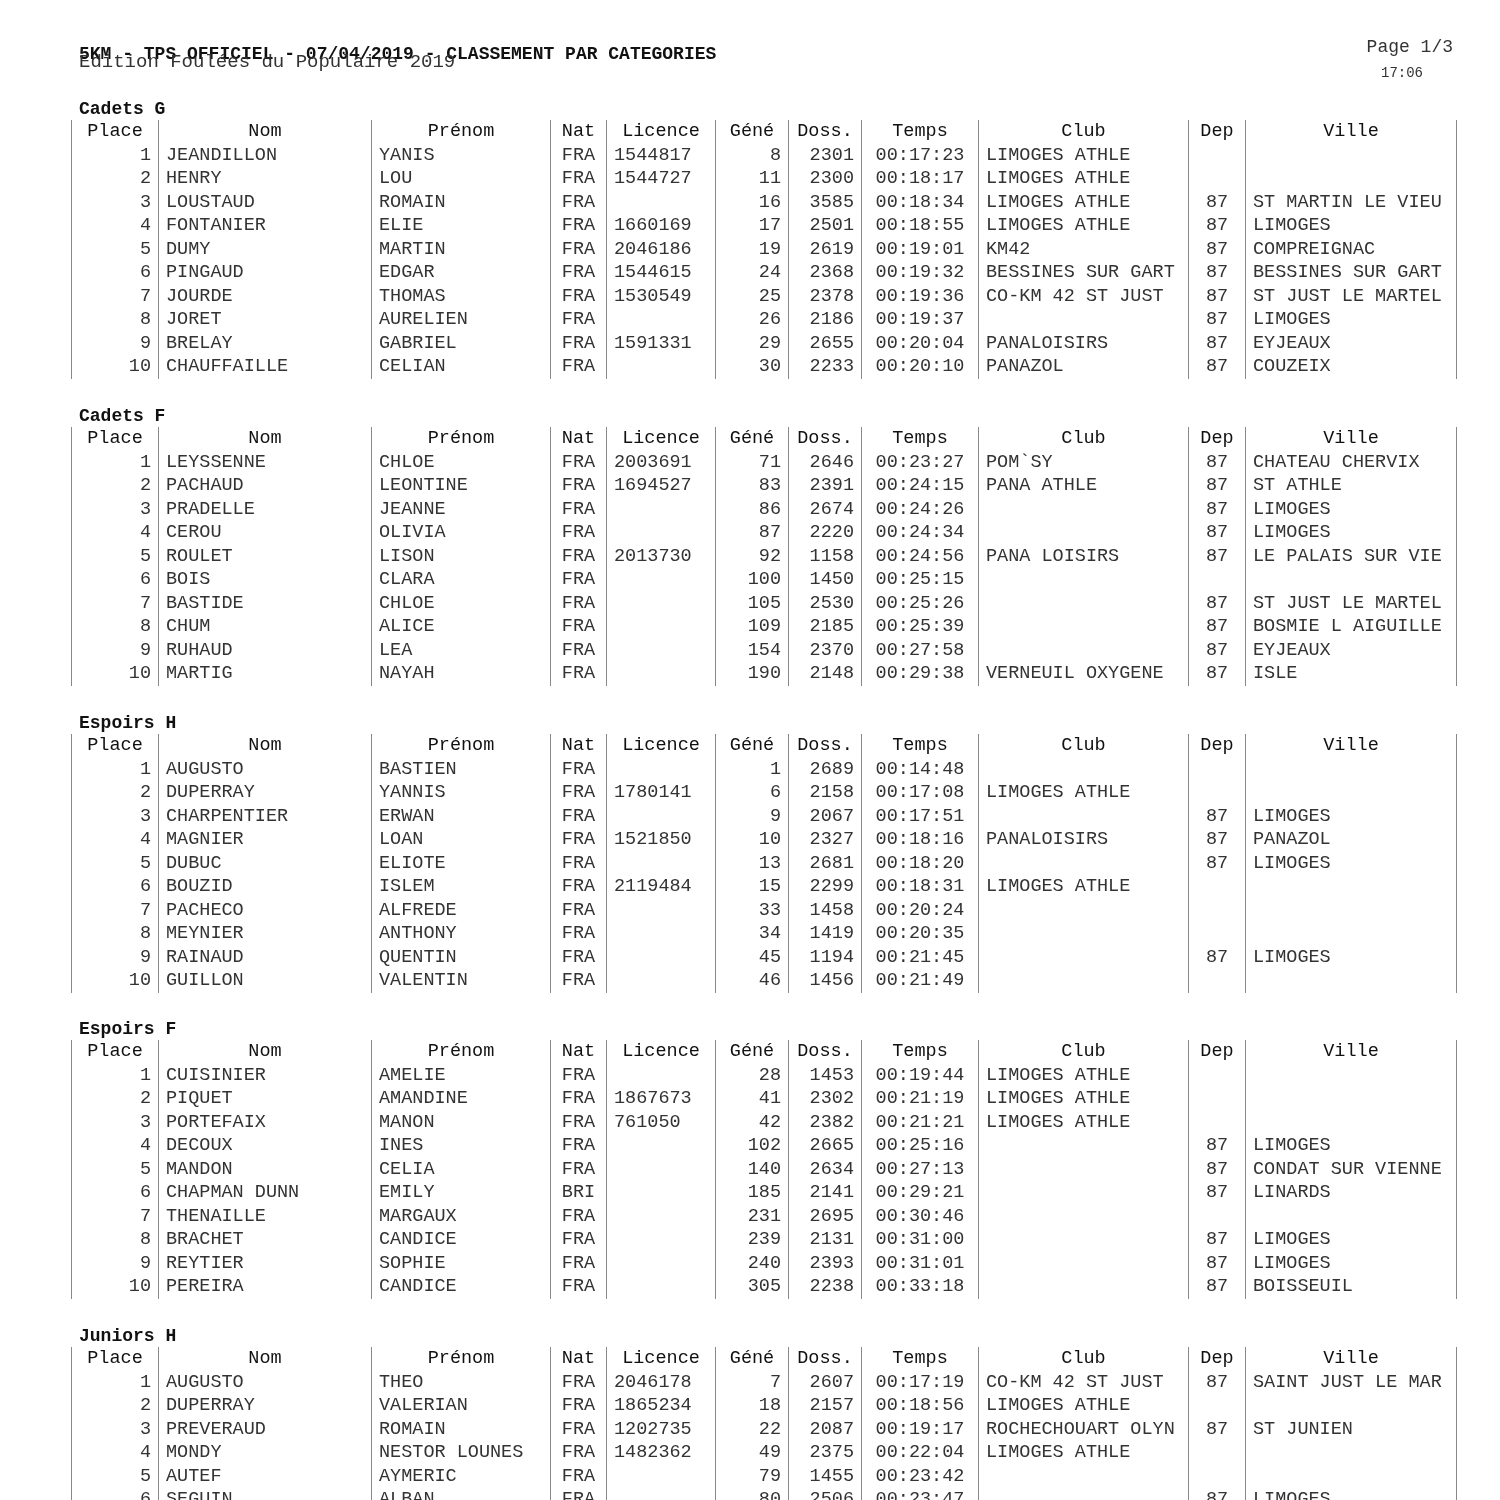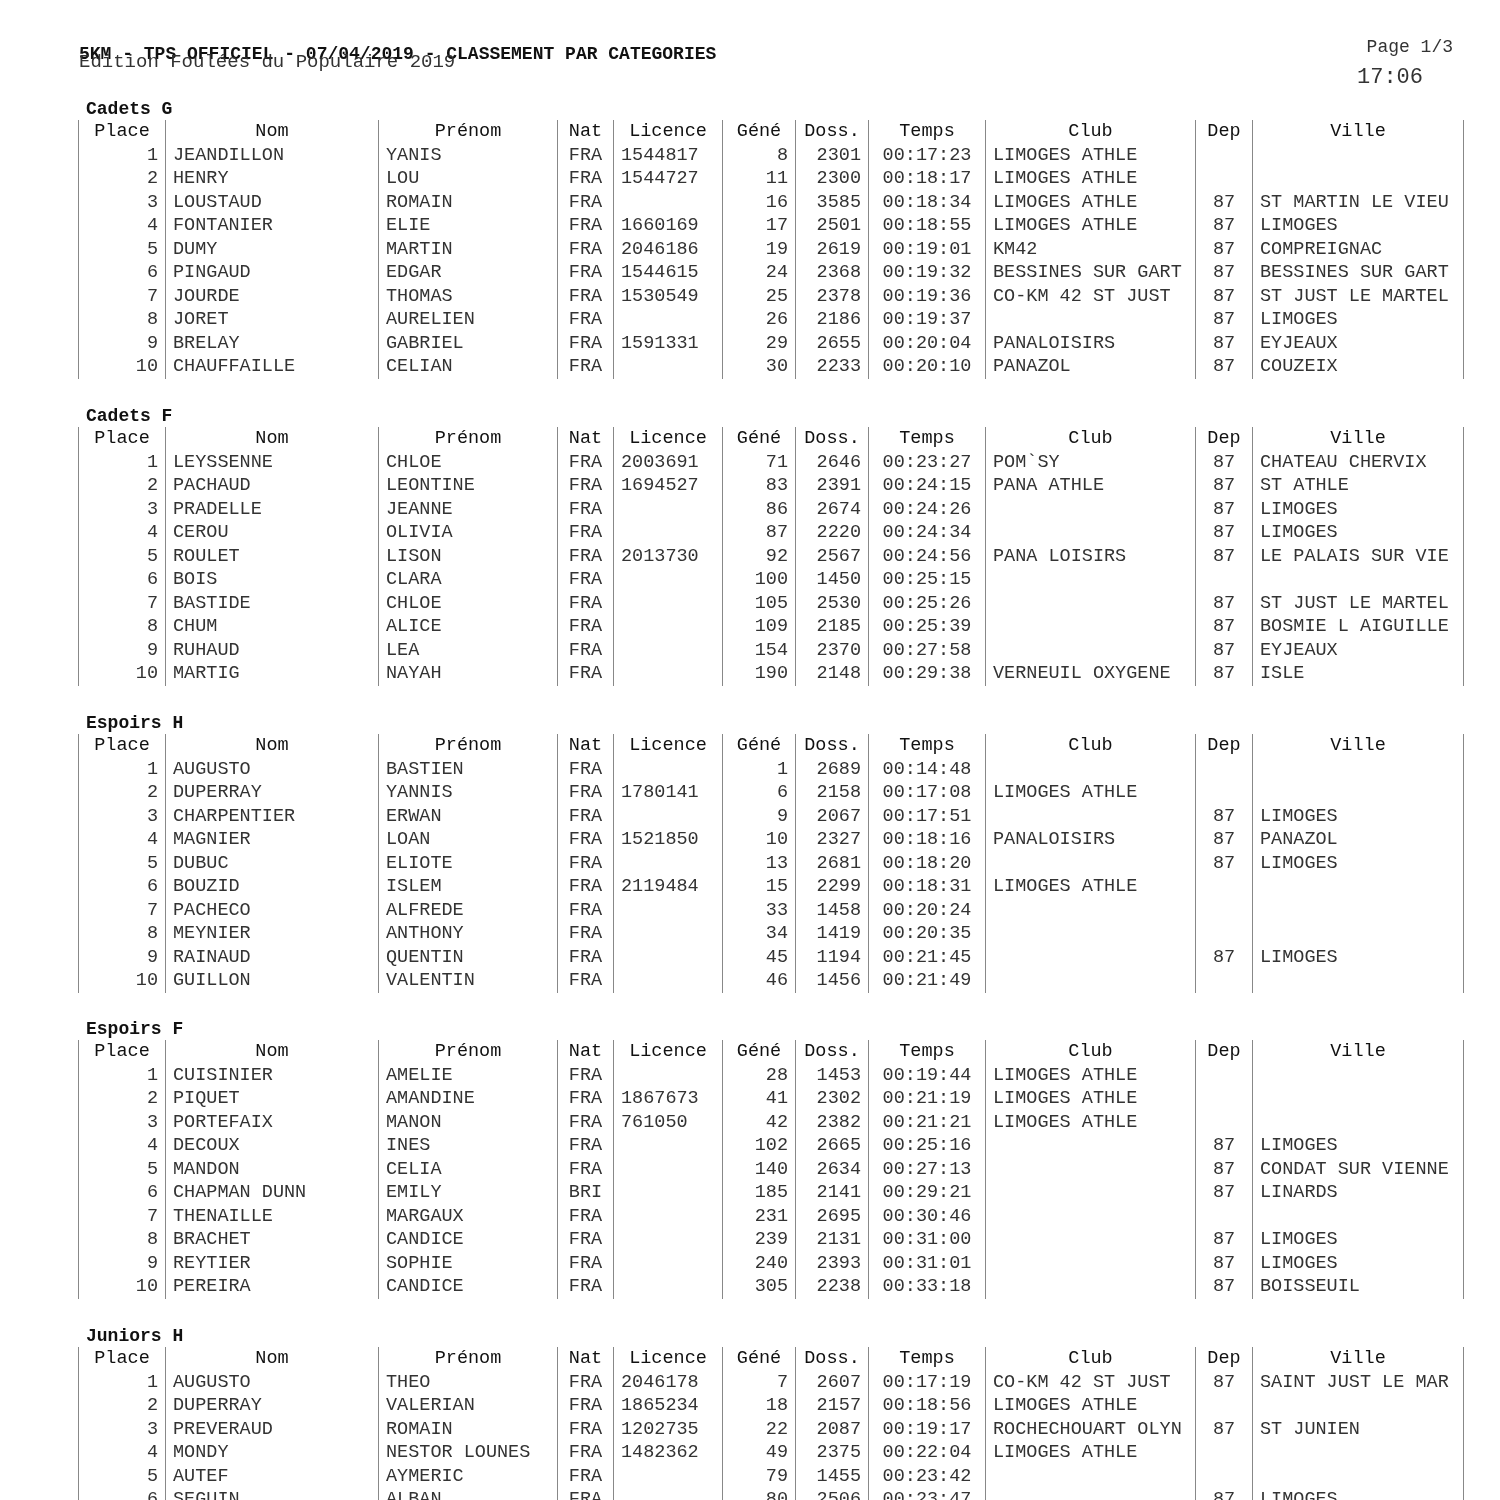--- a/index.html
+++ b/index.html
@@ -13,23 +13,23 @@
     font-size: 18px; font-weight: bold; color: #111; letter-spacing: 0;
   }
   .hdr-sub {
     position: absolute; left: 79px; top: 51px;
     font-size: 19px; color: #333;
   }
   .hdr-page {
     position: absolute; right: 47px; top: 37px; font-size: 18px; color: #333; text-align: right;
   }
   .hdr-time {
-    position: absolute; right: 77px; top: 65px; font-size: 22px; color: #333; text-align: right;
+    position: absolute; right: 77px; top: 65px; font-size: 14px; color: #333; text-align: right;
   }
-  .section { position: absolute; left: 78px; width: 1380px; }
+  .section { position: absolute; left: 71px; width: 1380px; }
   .cat-title {
     font-size: 18px; font-weight: bold; color: #111; height: 22px; line-height: 22px;
     padding-left: 8px;
   }
   table {
     border-collapse: collapse; table-layout: fixed; width: 1380px;
   }
   th, td {
     font-size: 18.5px; height: 23.5px; line-height: 23.5px; padding: 0; white-space: nowrap; overflow: hidden;
     border-left: 1.5px solid #888; border-right: 1.5px solid #888;
@@ -298,21 +298,21 @@
             <td class="c">87</td>
             <td class="l">LIMOGES</td>
           </tr>
           <tr>
             <td class="r">5</td>
             <td class="l">ROULET</td>
             <td class="l">LISON</td>
             <td class="c">FRA</td>
             <td class="l">2013730</td>
             <td class="r">92</td>
-            <td class="r">2567</td>
+            <td class="r">1158</td>
             <td class="c">00:24:56</td>
             <td class="l">PANA LOISIRS</td>
             <td class="c">87</td>
             <td class="l">LE PALAIS SUR VIE</td>
           </tr>
           <tr>
             <td class="r">6</td>
             <td class="l">BOIS</td>
             <td class="l">CLARA</td>
             <td class="c">FRA</td>

